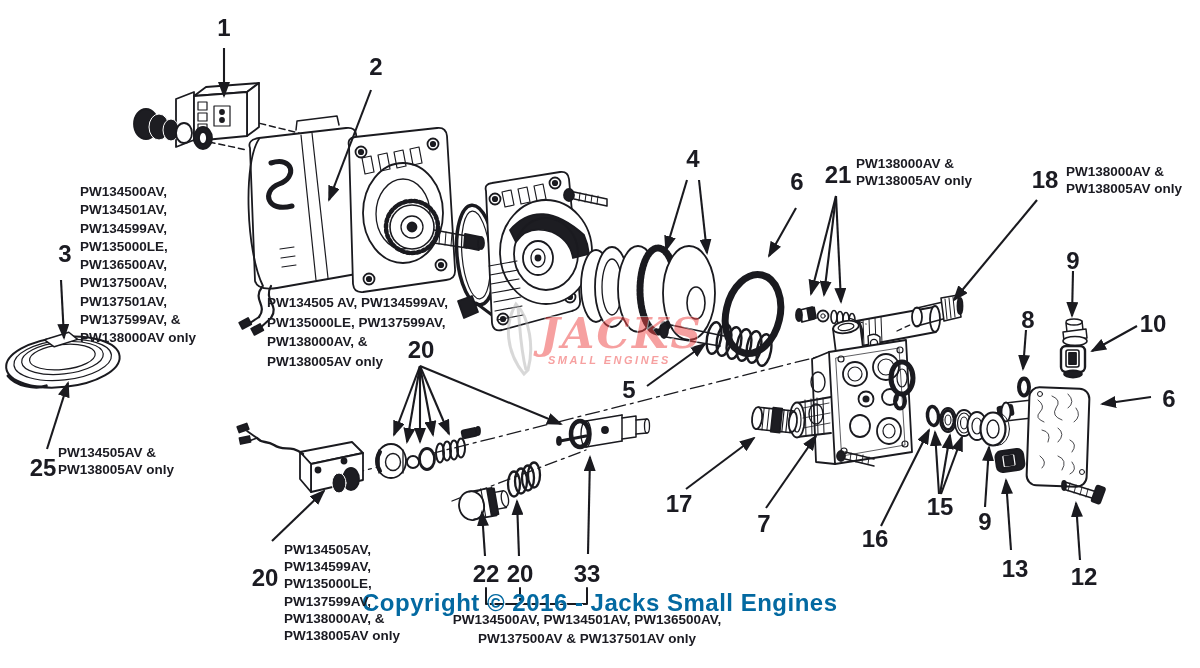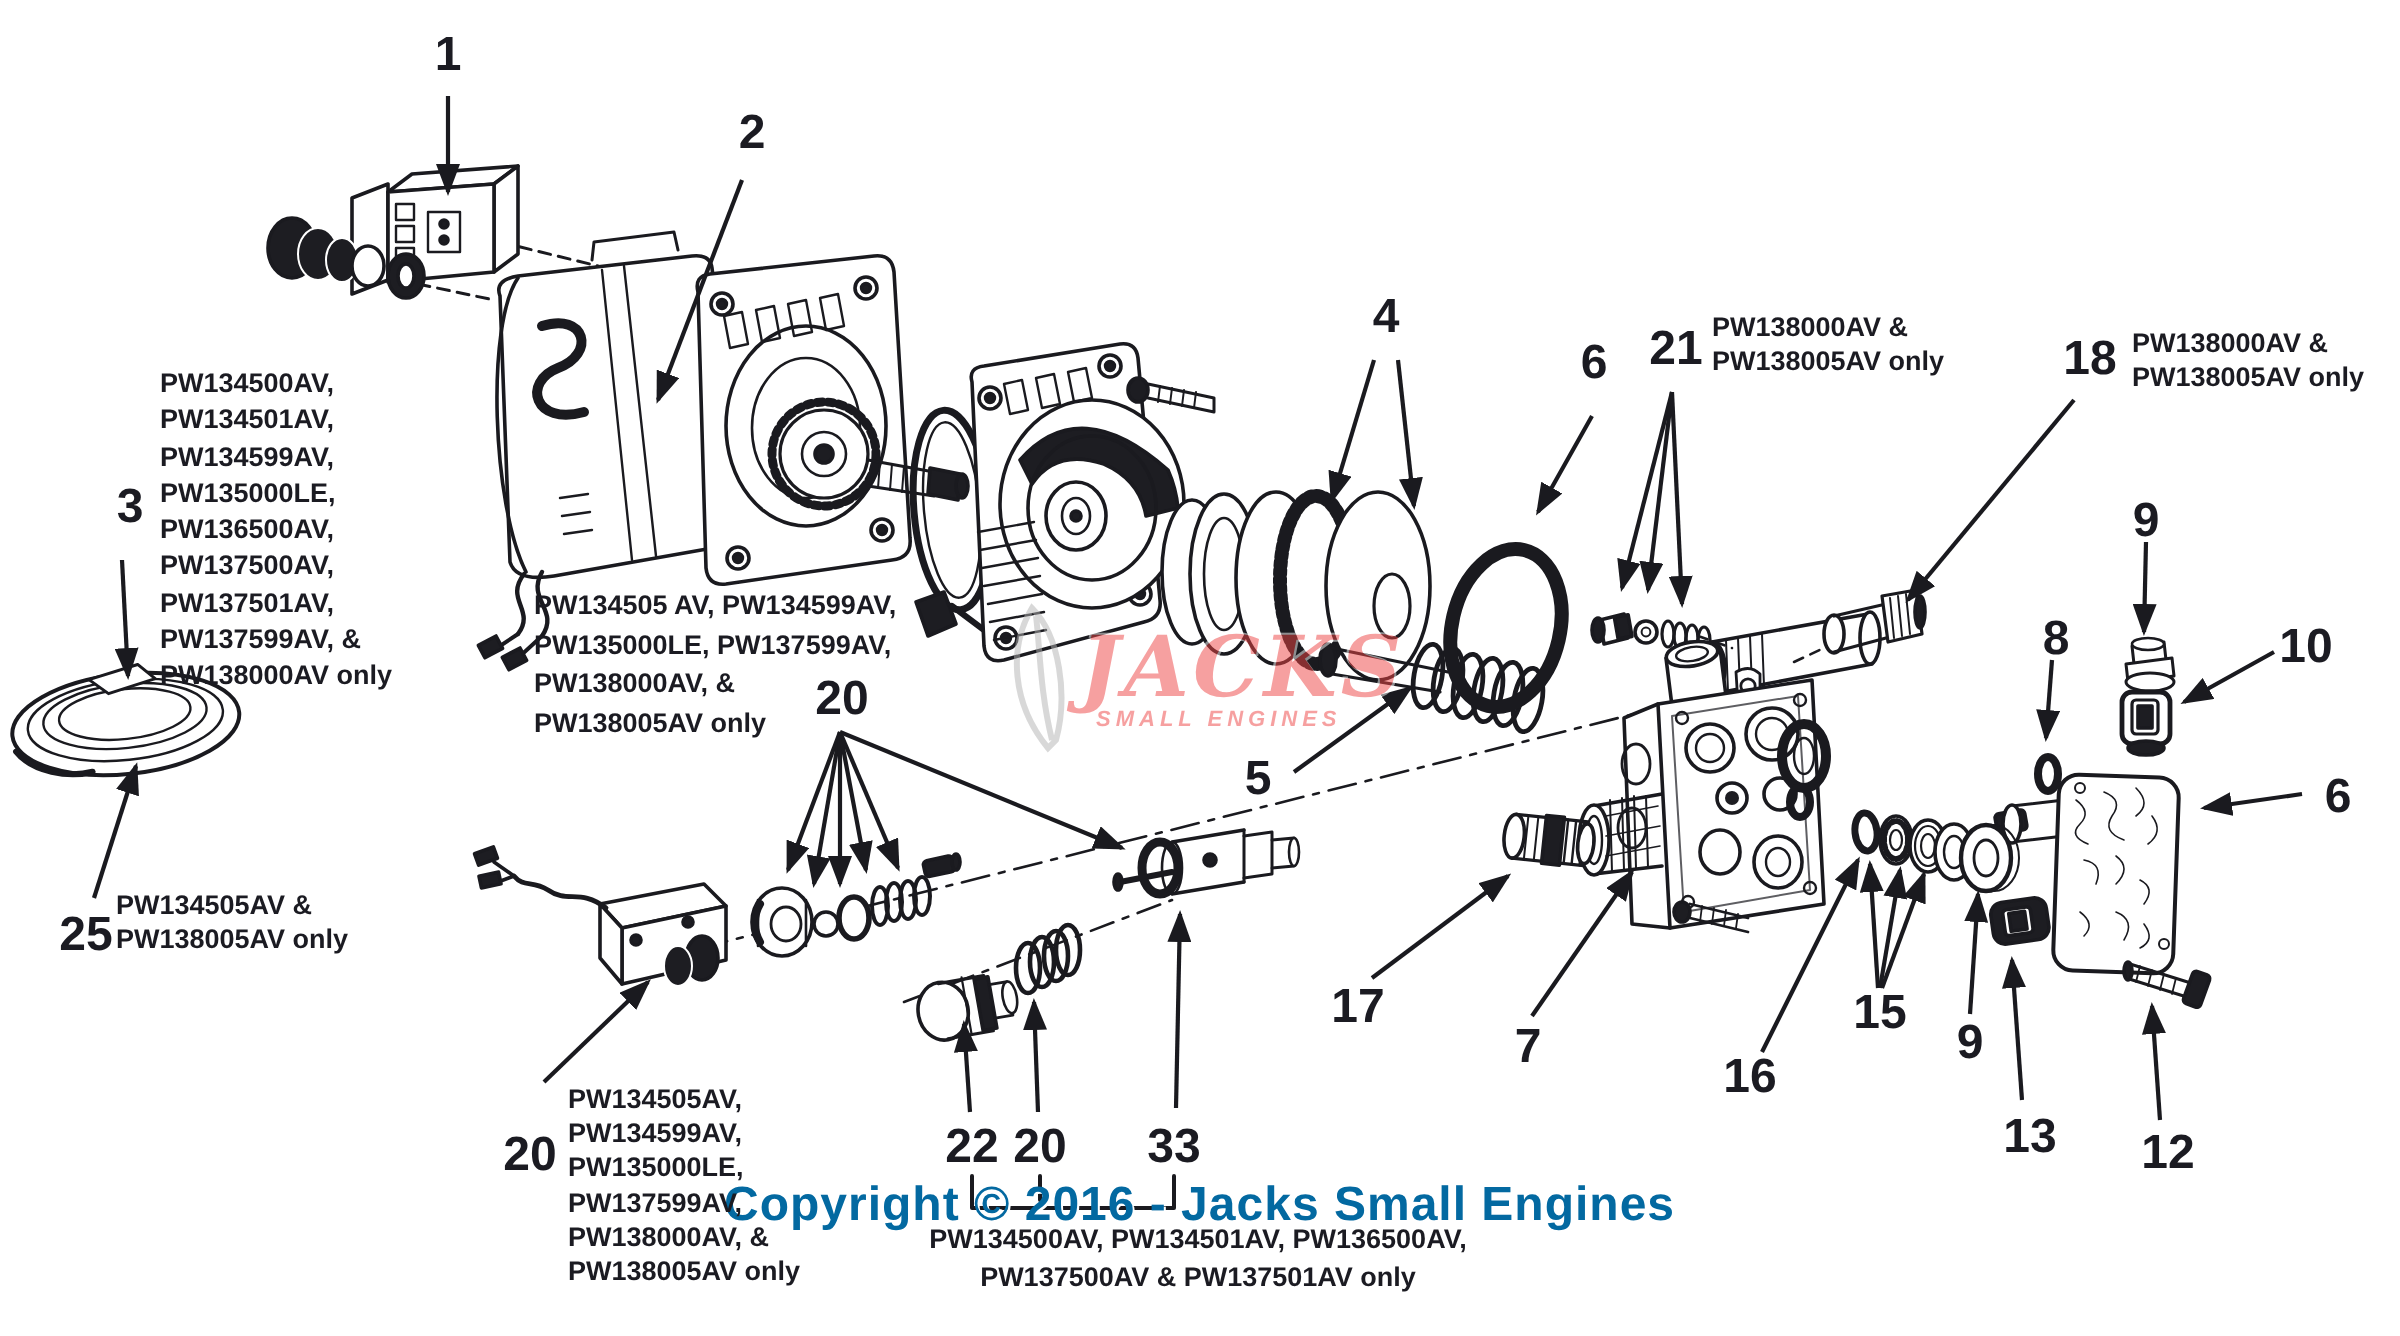--- a/index.html
+++ b/index.html
@@ -447,15 +447,15 @@
   <div class="note tight" style="left:856px;top:155px">PW138000AV &amp;
 PW138005AV only</div>
   <div class="note tight" style="left:1066px;top:163px">PW138000AV &amp;
 PW138005AV only</div>
   <div class="note tight" style="left:284px;top:541px">PW134505AV,
 PW134599AV,
 PW135000LE,
 PW137599AV,
 PW138000AV, &amp;
 PW138005AV only</div>
-  <div class="note ctr" style="left:453px;top:610px;width:292px">PW134500AV, PW134501AV, PW136500AV,
+  <div class="note ctr" style="left:441px;top:610px;width:292px">PW134500AV, PW134501AV, PW136500AV,
 PW137500AV &amp; PW137501AV only</div>
 </div>
 
 </body></html>

